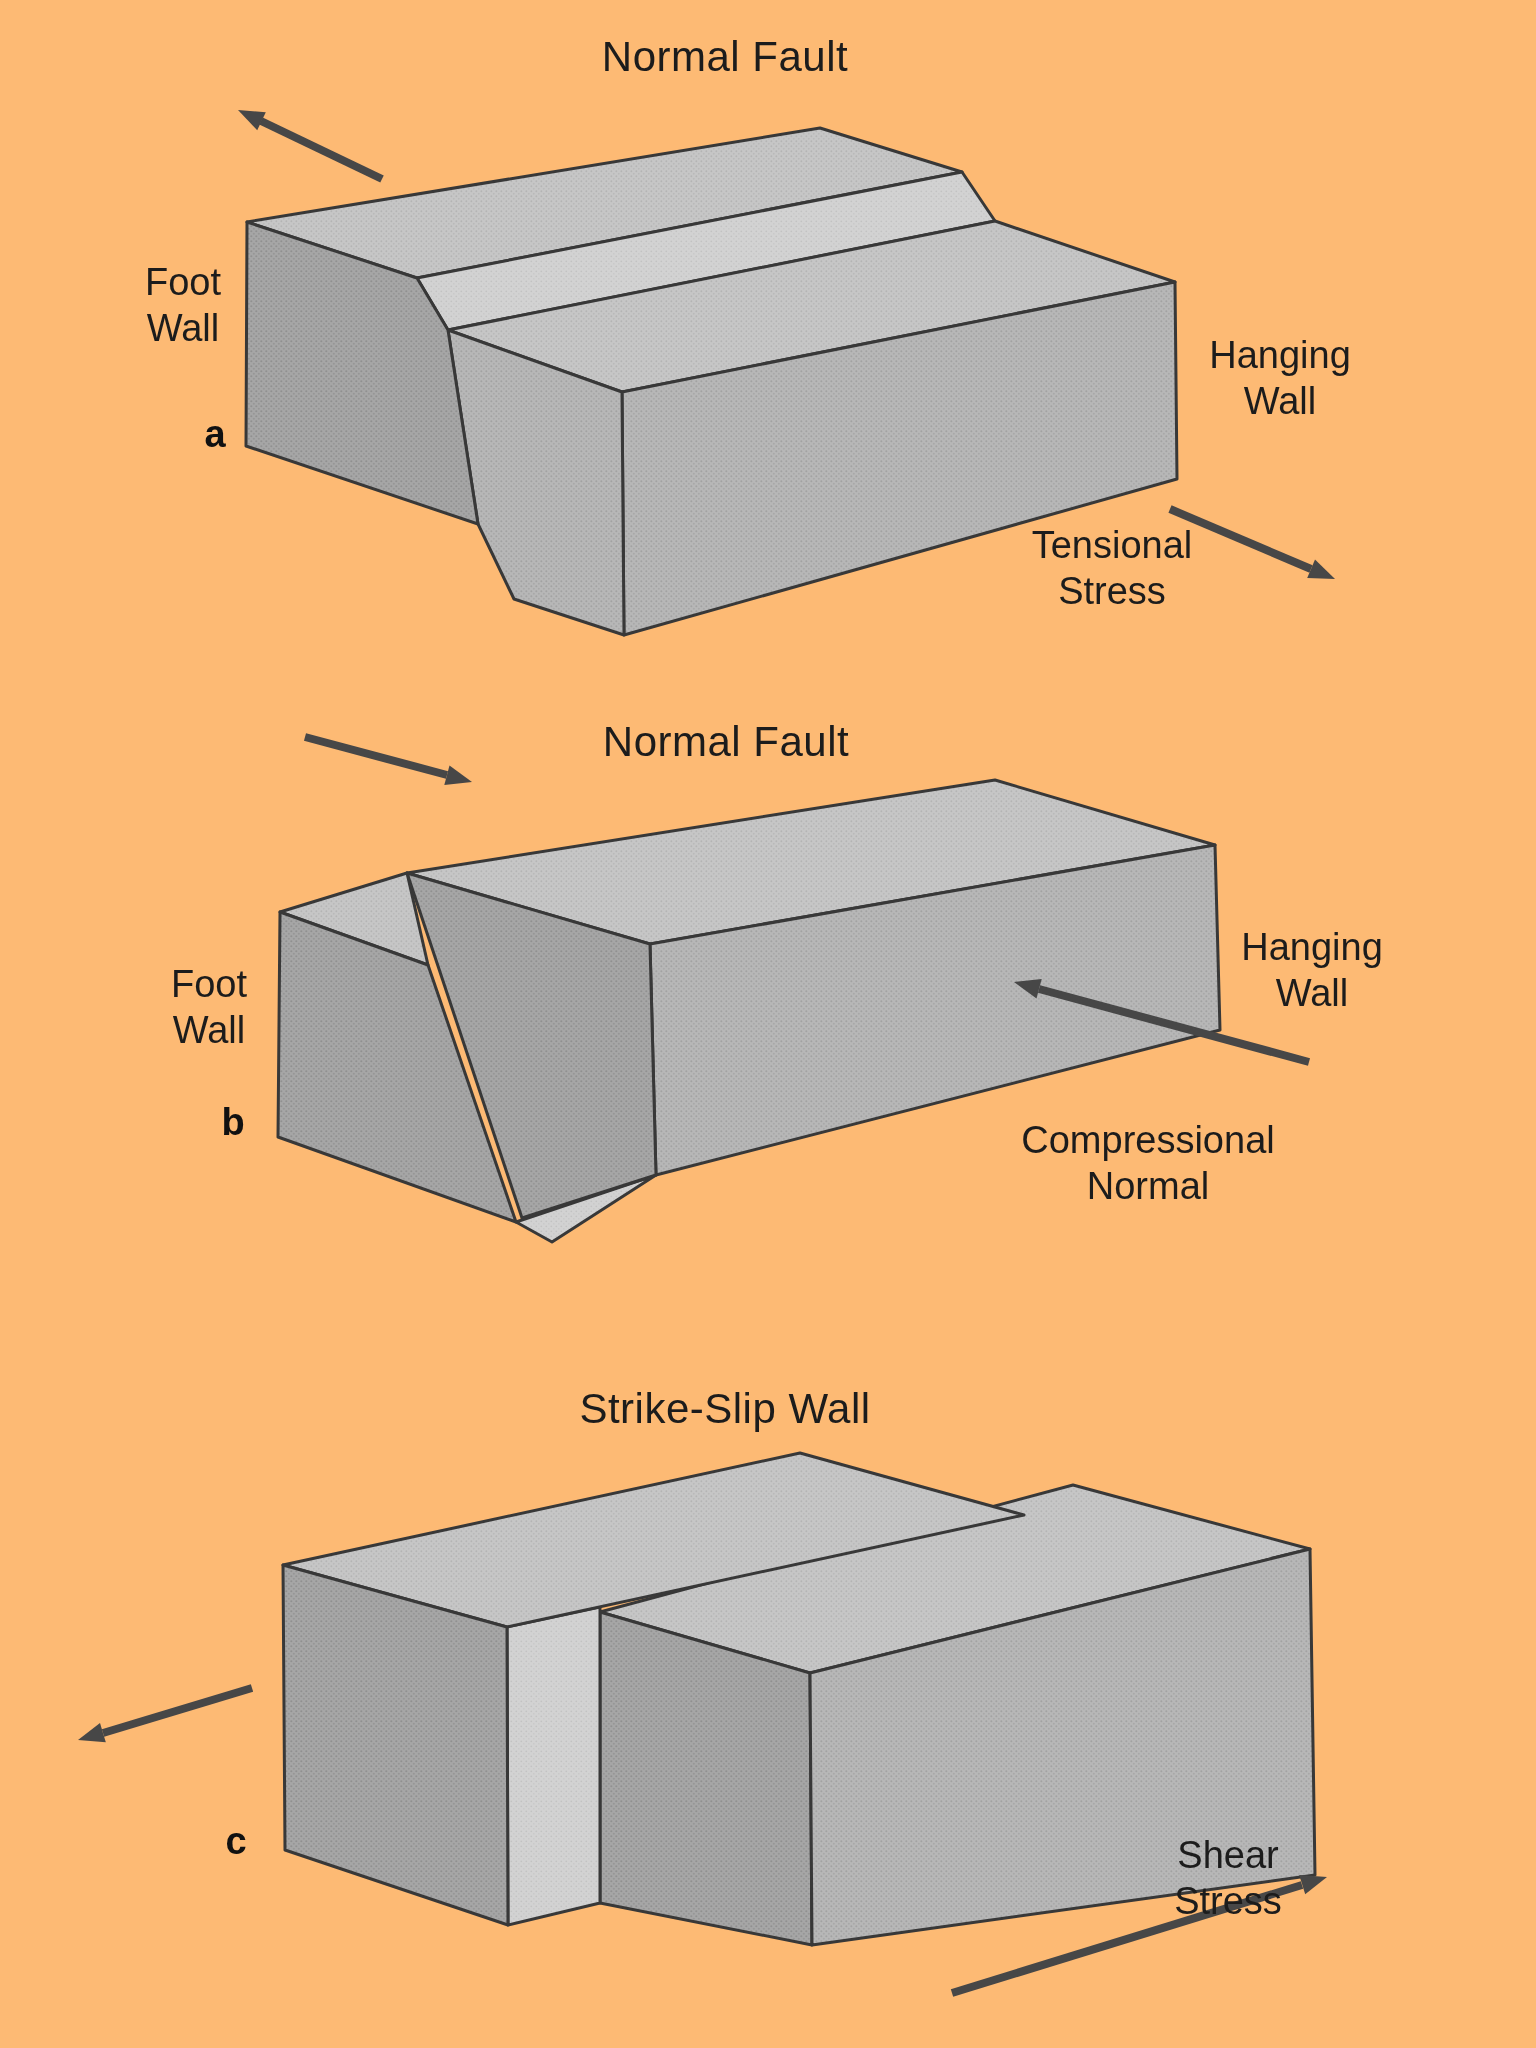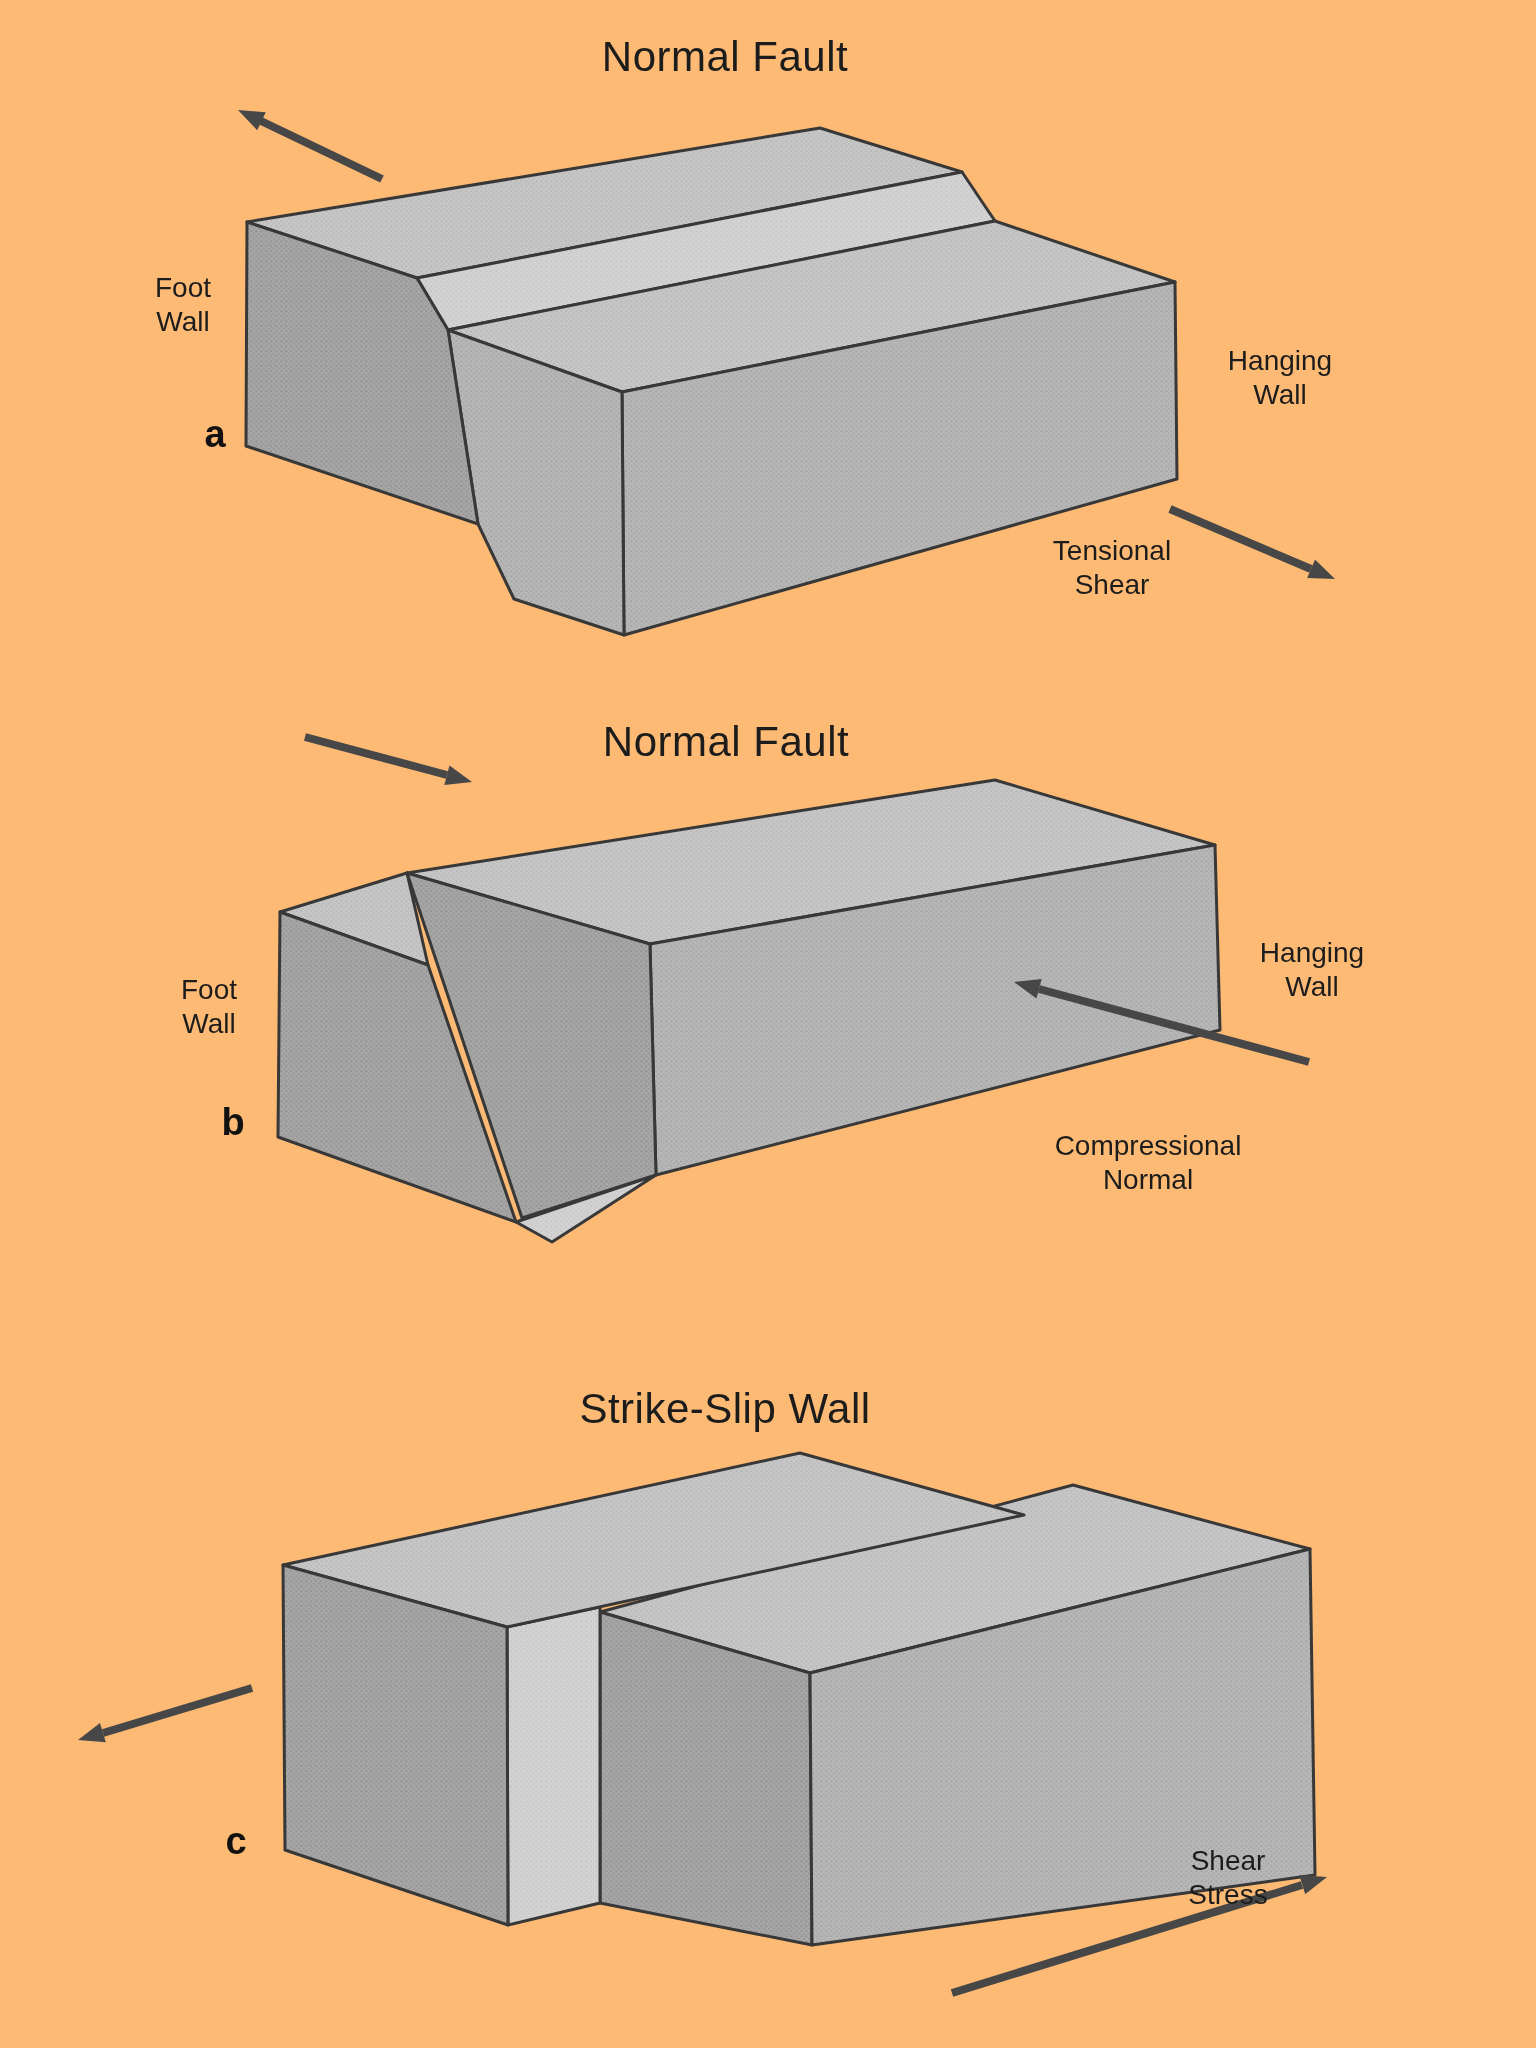--- a/index.html
+++ b/index.html
@@ -2,21 +2,21 @@
 <html><head>
 <meta charset="utf-8">
 <style>
   html,body{margin:0;padding:0;background:#ffffff;}
   #stage{position:relative;width:1536px;height:2048px;background:#fdba74;overflow:hidden;
          font-family:"Liberation Sans", sans-serif;}
   #blocks{position:absolute;left:0;top:0;}
   .lbl{position:absolute;transform:translate(-50%,-50%);text-align:center;color:#1c1c1c;
        white-space:pre-line;line-height:1.22;}
   .title{font-size:42px;letter-spacing:0.5px;}
-  .side{font-size:28px;}
+  .side{font-size:38px;}
   .letter{font-size:38px;font-weight:bold;color:#111;}
   polygon.face{stroke:#383838;stroke-width:3;stroke-linejoin:round;}
   .shaft{stroke:#474747;stroke-width:8;stroke-linecap:butt;}
   .head{fill:#474747;stroke:none;}
 </style>
 </head>
 <body>
 
 <div id="stage">
 
@@ -96,21 +96,21 @@
     </g>
   </svg>
 
   <div class="lbl title" style="left:725px;top:57px;">Normal Fault</div>
   <div class="lbl side" style="left:183px;top:305px;">Foot
 Wall</div>
   <div class="lbl letter" style="left:215px;top:434px;">a</div>
   <div class="lbl side" style="left:1280px;top:378px;">Hanging
 Wall</div>
   <div class="lbl side" style="left:1112px;top:568px;">Tensional
-Shear</div>
+Stress</div>
 
   <div class="lbl title" style="left:726px;top:742px;">Normal Fault</div>
   <div class="lbl side" style="left:209px;top:1007px;">Foot
 Wall</div>
   <div class="lbl letter" style="left:233px;top:1122px;">b</div>
   <div class="lbl side" style="left:1312px;top:970px;">Hanging
 Wall</div>
   <div class="lbl side" style="left:1148px;top:1163px;">Compressional
 Normal</div>
 

